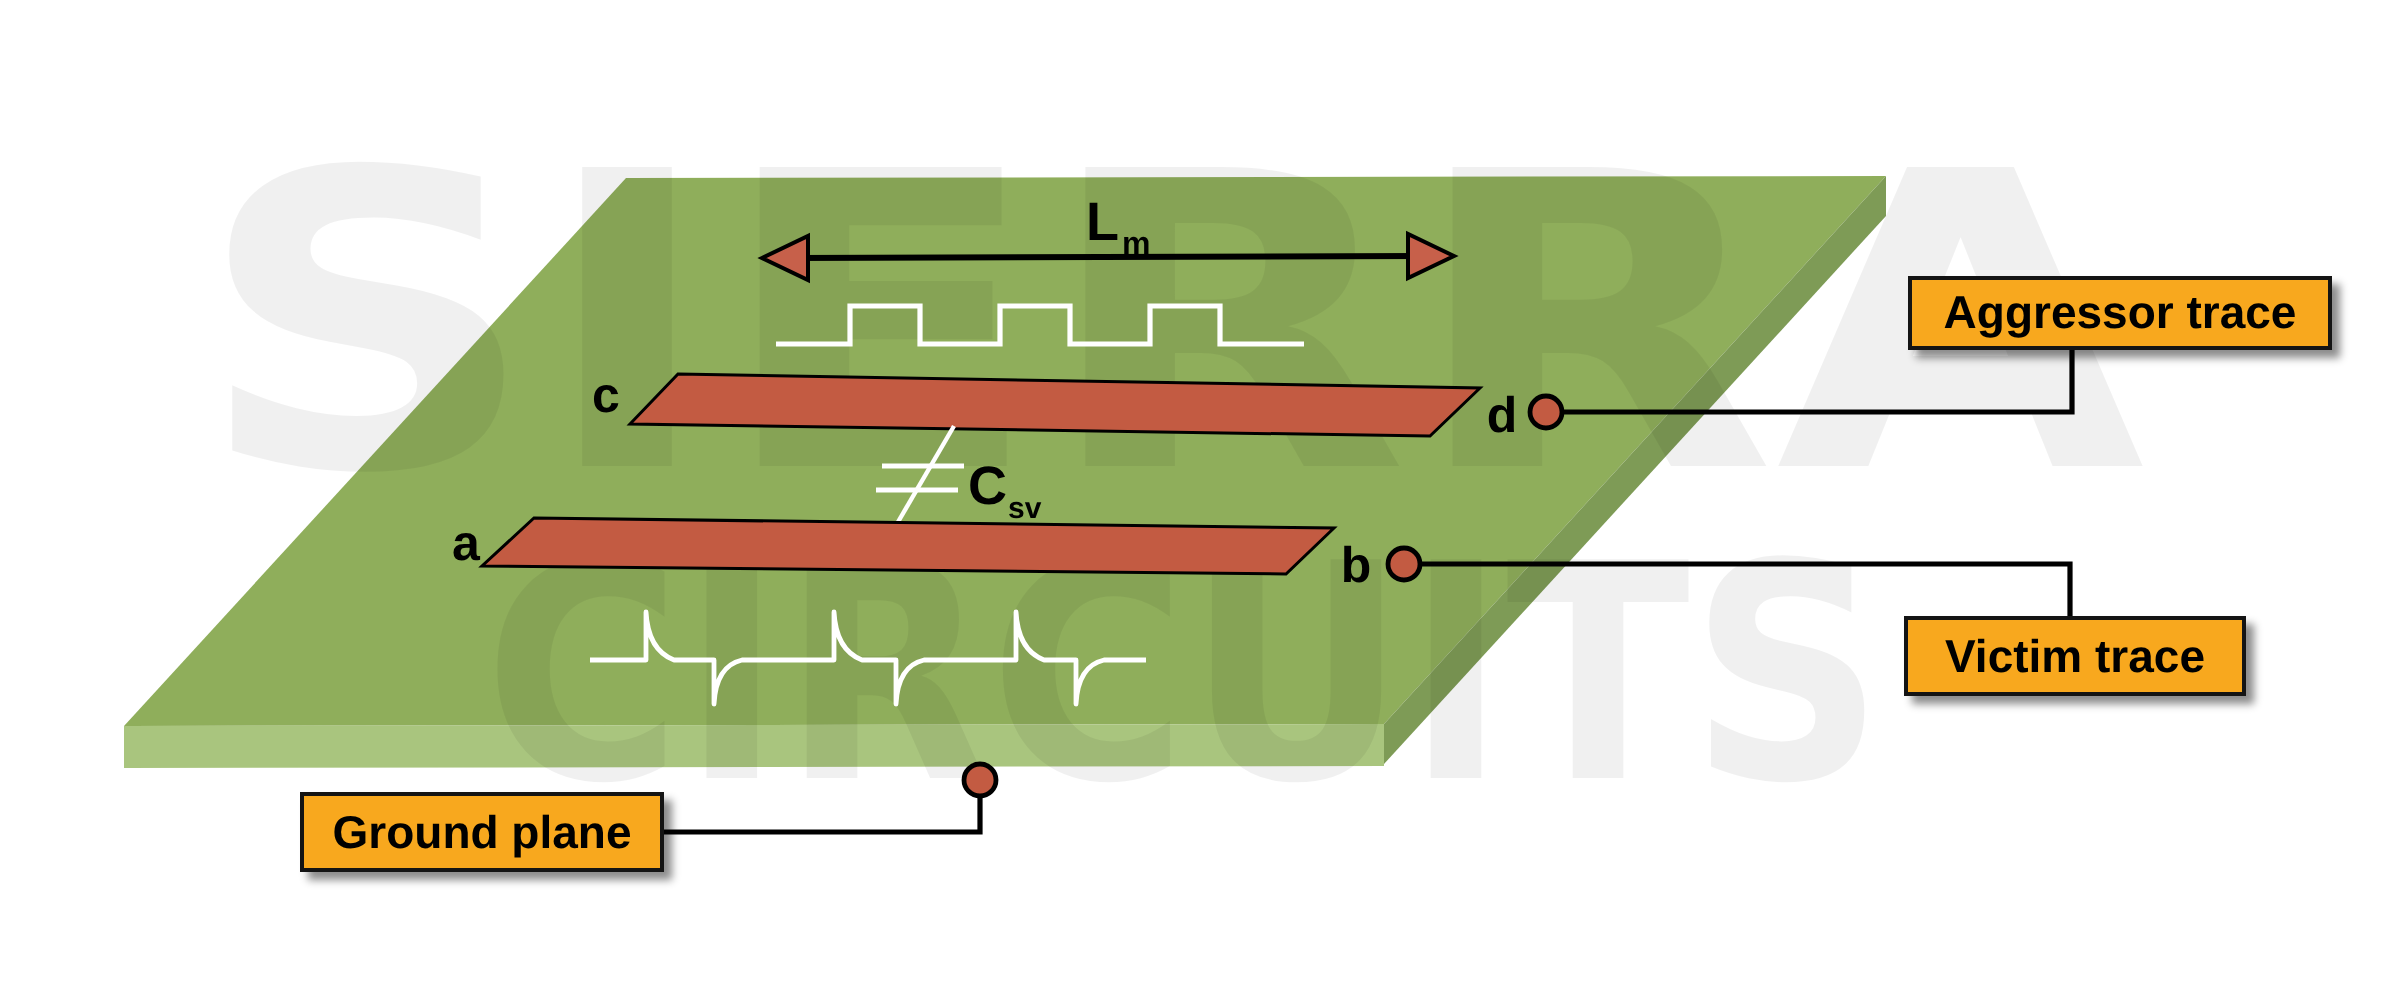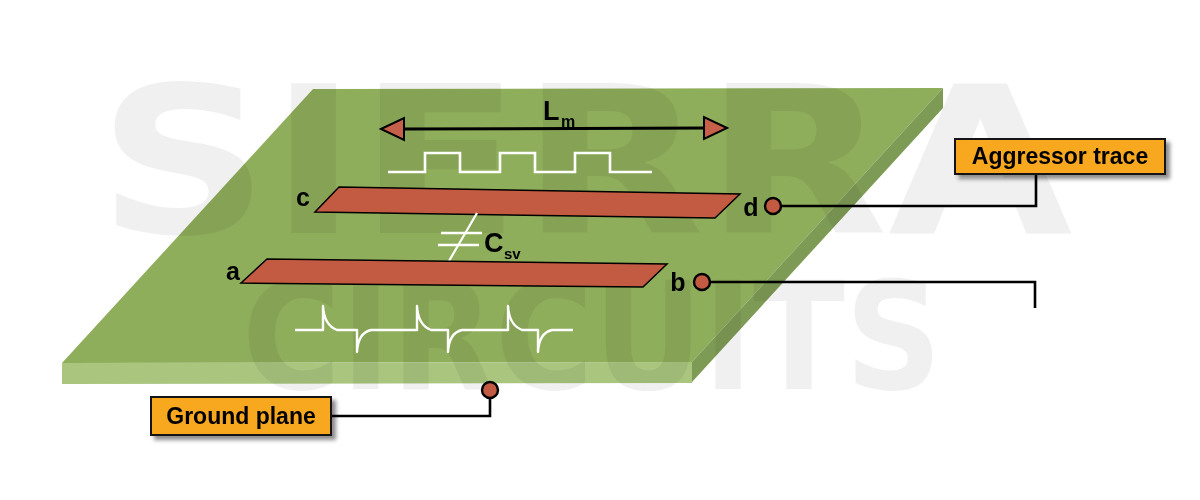--- a/index.html
+++ b/index.html
@@ -71,17 +71,20 @@
     <polyline points="490,395 490,416 332,416" fill="none" stroke="#000" stroke-width="2.6"></polyline>
 
     <circle cx="773" cy="206" r="8" stroke="#000" stroke-width="2.4" fill="#C35B42"></circle>
     <circle cx="702" cy="282" r="8" stroke="#000" stroke-width="2.4" fill="#C35B42"></circle>
     <circle cx="490" cy="390" r="8" stroke="#000" stroke-width="2.4" fill="#C35B42"></circle>
   </svg>
 
   <div class="callout callout-aggressor">
     <span>Aggressor trace</span>
   </div>
+  <div class="callout callout-victim">
+    <span>Victim trace</span>
+  </div>
   <div class="callout callout-ground">
     <span>Ground plane</span>
   </div>
 
 </div>
 
 </body></html>

